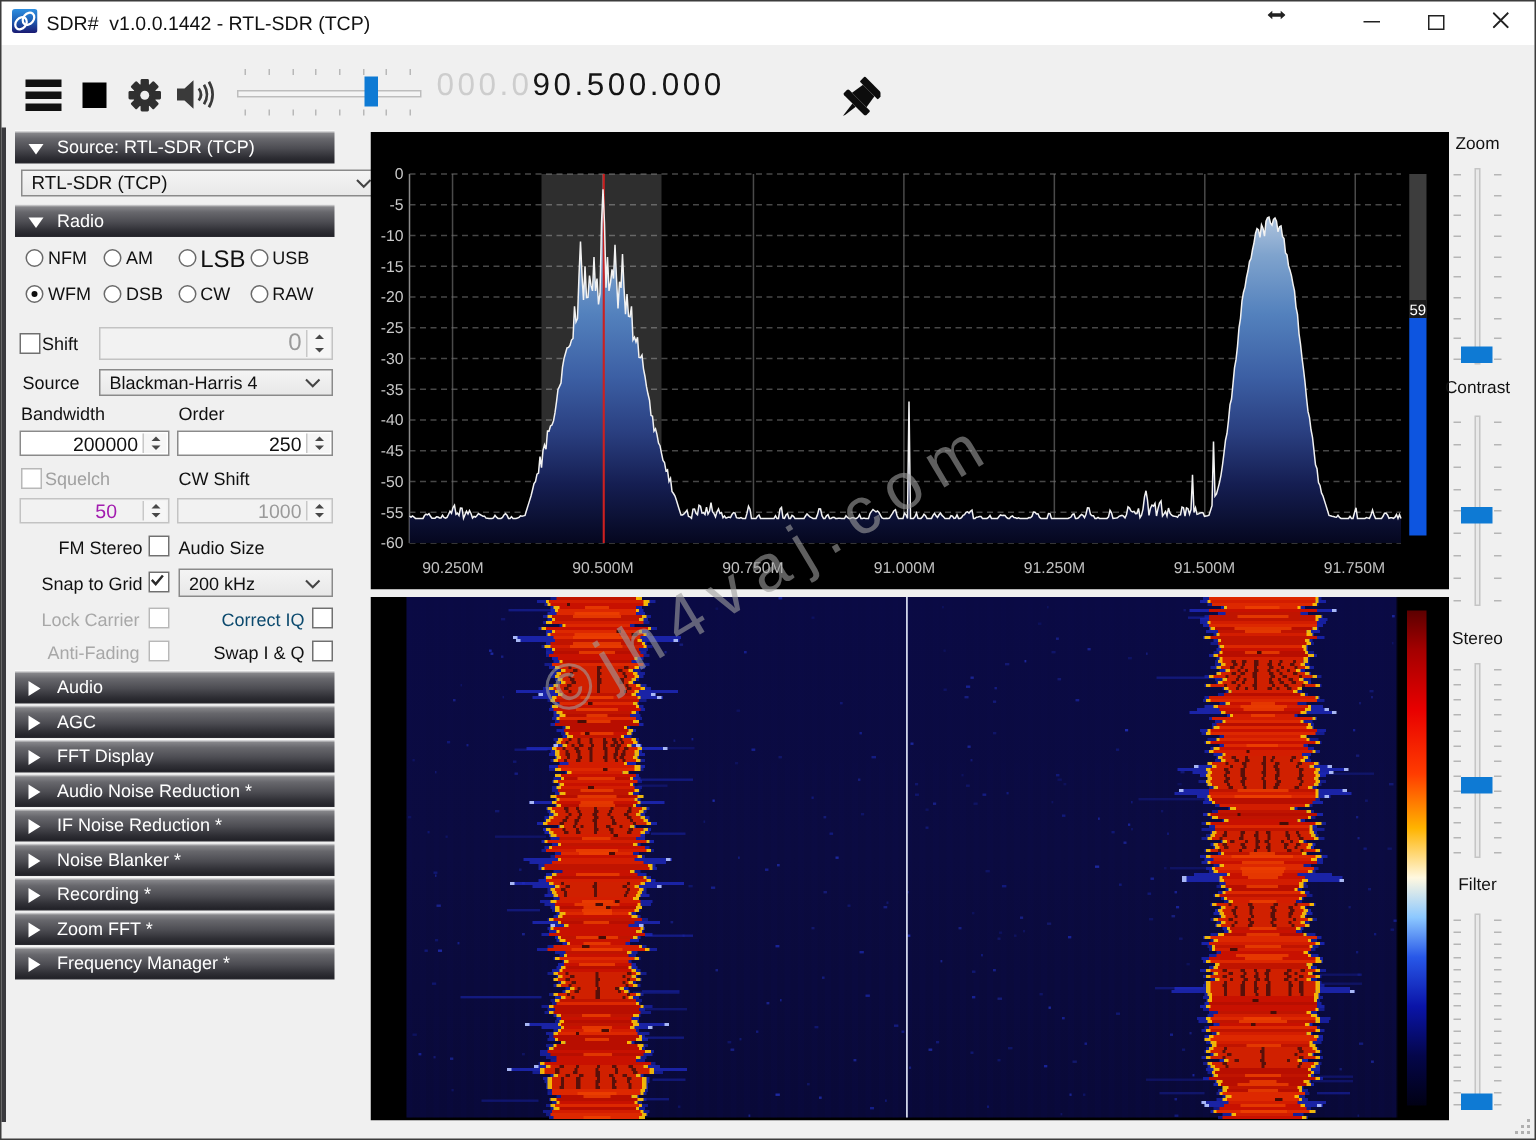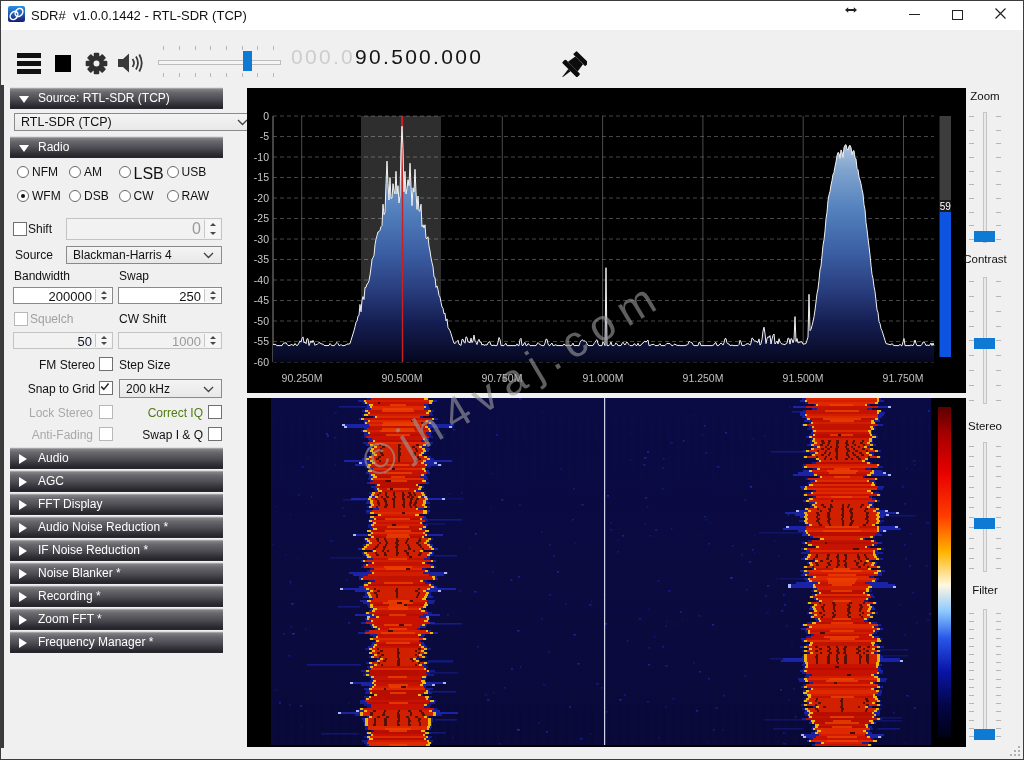--- a/index.html
+++ b/index.html
@@ -118,70 +118,70 @@
     </div>
   </div>
 <div style="position:absolute;left:15px;top:248px;font-size:12px;color:#111;white-space:nowrap;">Source</div>
 <div style="position:absolute;left:66px;top:246px;width:156px;height:18px;background:linear-gradient(180deg,#f4f4f4,#e8e8e8);border:1px solid #8a8a8a;box-sizing:border-box">
     <div style="position:absolute;left:6px;top:50%;transform:translateY(-50%);font-size:12px;color:#111;white-space:nowrap">Blackman-Harris 4</div>
     <svg width="11" height="7" viewBox="0 0 11 7" style="position:absolute;right:7px;top:50%;margin-top:-3px">
       <path d="M1 1 L5.5 5.5 L10 1" stroke="#444" stroke-width="1.4" fill="none"></path>
     </svg>
   </div>
 <div style="position:absolute;left:14px;top:269px;font-size:12px;color:#111;white-space:nowrap;">Bandwidth</div>
-<div style="position:absolute;left:119px;top:269px;font-size:12px;color:#111;white-space:nowrap;">Swap</div>
+<div style="position:absolute;left:119px;top:269px;font-size:12px;color:#111;white-space:nowrap;">Order</div>
 <div style="position:absolute;left:13px;top:287px;width:100px;height:17px;background:#fff;border:1px solid #8a8a8a;box-sizing:border-box">
     <div style="position:absolute;right:20px;top:50%;transform:translateY(-50%);font-size:13px;color:#111">200000</div>
     <div style="position:absolute;right:1px;top:1px;bottom:1px;width:15px;border-left:1px solid #c8c8c8;background:#f6f6f6">
       <div style="position:absolute;left:4.5px;top:2.4px;width:0;height:0;border-left:3px solid transparent;border-right:3px solid transparent;border-bottom:3.5px solid #484848"></div>
       <div style="position:absolute;left:4.5px;bottom:2.4px;width:0;height:0;border-left:3px solid transparent;border-right:3px solid transparent;border-top:3.5px solid #484848"></div>
     </div>
   </div>
 <div style="position:absolute;left:118px;top:287px;width:104px;height:17px;background:#fff;border:1px solid #8a8a8a;box-sizing:border-box">
     <div style="position:absolute;right:20px;top:50%;transform:translateY(-50%);font-size:13px;color:#111">250</div>
     <div style="position:absolute;right:1px;top:1px;bottom:1px;width:15px;border-left:1px solid #c8c8c8;background:#f6f6f6">
       <div style="position:absolute;left:4.5px;top:2.4px;width:0;height:0;border-left:3px solid transparent;border-right:3px solid transparent;border-bottom:3.5px solid #484848"></div>
       <div style="position:absolute;left:4.5px;bottom:2.4px;width:0;height:0;border-left:3px solid transparent;border-right:3px solid transparent;border-top:3.5px solid #484848"></div>
     </div>
   </div>
 <div style="position:absolute;left:14px;top:312px;width:12px;height:12px;border:1px solid #b8b8b8;background:#fff"></div>
 <div style="position:absolute;left:30px;top:312px;font-size:12px;color:#a0a0a0;white-space:nowrap;">Squelch</div>
 <div style="position:absolute;left:119px;top:312px;font-size:12px;color:#111;white-space:nowrap;">CW Shift</div>
 <div style="position:absolute;left:13px;top:332px;width:100px;height:17px;background:#f2f2f2;border:1px solid #c3c3c3;box-sizing:border-box">
-    <div style="position:absolute;right:20px;top:50%;transform:translateY(-50%);font-size:13px;color:#0f172a">50</div>
+    <div style="position:absolute;right:34px;top:50%;transform:translateY(-50%);font-size:13px;color:#a21caf">50</div>
     <div style="position:absolute;right:1px;top:1px;bottom:1px;width:15px;border-left:1px solid #c8c8c8;background:#f6f6f6">
       <div style="position:absolute;left:4.5px;top:2.4px;width:0;height:0;border-left:3px solid transparent;border-right:3px solid transparent;border-bottom:3.5px solid #484848"></div>
       <div style="position:absolute;left:4.5px;bottom:2.4px;width:0;height:0;border-left:3px solid transparent;border-right:3px solid transparent;border-top:3.5px solid #484848"></div>
     </div>
   </div>
 <div style="position:absolute;left:118px;top:332px;width:104px;height:17px;background:#f2f2f2;border:1px solid #c3c3c3;box-sizing:border-box">
     <div style="position:absolute;right:20px;top:50%;transform:translateY(-50%);font-size:13px;color:#9a9a9a">1000</div>
     <div style="position:absolute;right:1px;top:1px;bottom:1px;width:15px;border-left:1px solid #c8c8c8;background:#f6f6f6">
       <div style="position:absolute;left:4.5px;top:2.4px;width:0;height:0;border-left:3px solid transparent;border-right:3px solid transparent;border-bottom:3.5px solid #484848"></div>
       <div style="position:absolute;left:4.5px;bottom:2.4px;width:0;height:0;border-left:3px solid transparent;border-right:3px solid transparent;border-top:3.5px solid #484848"></div>
     </div>
   </div>
 <div style="position:absolute;right:929px;top:358px;font-size:12px;color:#111;white-space:nowrap">FM Stereo</div>
 <div style="position:absolute;left:99px;top:357px;width:12px;height:12px;border:1px solid #707070;background:#fff"></div>
-<div style="position:absolute;left:119px;top:358px;font-size:12px;color:#111;white-space:nowrap;">Step Size</div>
+<div style="position:absolute;left:119px;top:358px;font-size:12px;color:#111;white-space:nowrap;">Audio Size</div>
 <div style="position:absolute;right:929px;top:382px;font-size:12px;color:#111;white-space:nowrap">Snap to Grid</div>
 <div style="position:absolute;left:99px;top:381px;width:12px;height:12px;border:1px solid #707070;background:#fff">
     <svg width="12" height="12" viewBox="0 0 12 12" style="position:absolute;left:-1px;top:-1px">
       <path d="M2.2 5.6 L4.8 8.4 L9.6 2.6" stroke="#2b2b2b" stroke-width="1.6" fill="none"></path>
     </svg>
   </div>
 <div style="position:absolute;left:119px;top:379px;width:103px;height:19px;background:linear-gradient(180deg,#f4f4f4,#e8e8e8);border:1px solid #8a8a8a;box-sizing:border-box">
     <div style="position:absolute;left:6px;top:50%;transform:translateY(-50%);font-size:12px;color:#111;white-space:nowrap">200 kHz</div>
     <svg width="11" height="7" viewBox="0 0 11 7" style="position:absolute;right:7px;top:50%;margin-top:-3px">
       <path d="M1 1 L5.5 5.5 L10 1" stroke="#444" stroke-width="1.4" fill="none"></path>
     </svg>
   </div>
-<div style="position:absolute;right:931px;top:406px;font-size:12px;color:#a8a8a8;white-space:nowrap">Lock Stereo</div>
+<div style="position:absolute;right:931px;top:406px;font-size:12px;color:#a8a8a8;white-space:nowrap">Lock Carrier</div>
 <div style="position:absolute;left:99px;top:405px;width:12px;height:12px;border:1px solid #b8b8b8;background:#fff"></div>
-<div style="position:absolute;right:821px;top:406px;font-size:12px;color:#4d7c0f;white-space:nowrap">Correct IQ</div>
+<div style="position:absolute;right:821px;top:406px;font-size:12px;color:#0c4a6e;white-space:nowrap">Correct IQ</div>
 <div style="position:absolute;left:208px;top:405px;width:12px;height:12px;border:1px solid #707070;background:#fff"></div>
 <div style="position:absolute;right:931px;top:428px;font-size:12px;color:#a8a8a8;white-space:nowrap">Anti-Fading</div>
 <div style="position:absolute;left:99px;top:427px;width:12px;height:12px;border:1px solid #b8b8b8;background:#fff"></div>
 <div style="position:absolute;right:821px;top:428px;font-size:12px;color:#111;white-space:nowrap">Swap I &amp; Q</div>
 <div style="position:absolute;left:208px;top:427px;width:12px;height:12px;border:1px solid #707070;background:#fff"></div>
 <div style="position:absolute;left:10px;top:447px;width:213px;height:21.5px;background:linear-gradient(180deg,#fdfdfd 0px,#848488 2px,#67676c 25%,#4c4c52 55%,#303036 80%,#232329 95%,#2c2c32 100%);display:flex;align-items:center;padding-left:9px;box-sizing:border-box;color:#fff;font-size:12px;"><span style="display:inline-block;width:0;height:0;border-top:5px solid transparent;border-bottom:5px solid transparent;border-left:8px solid #fff;margin-right:11px;position:relative;top:1px"></span>Audio</div>
 <div style="position:absolute;left:10px;top:470px;width:213px;height:21.5px;background:linear-gradient(180deg,#fdfdfd 0px,#848488 2px,#67676c 25%,#4c4c52 55%,#303036 80%,#232329 95%,#2c2c32 100%);display:flex;align-items:center;padding-left:9px;box-sizing:border-box;color:#fff;font-size:12px;"><span style="display:inline-block;width:0;height:0;border-top:5px solid transparent;border-bottom:5px solid transparent;border-left:8px solid #fff;margin-right:11px;position:relative;top:1px"></span>AGC</div>
 <div style="position:absolute;left:10px;top:493px;width:213px;height:21.5px;background:linear-gradient(180deg,#fdfdfd 0px,#848488 2px,#67676c 25%,#4c4c52 55%,#303036 80%,#232329 95%,#2c2c32 100%);display:flex;align-items:center;padding-left:9px;box-sizing:border-box;color:#fff;font-size:12px;"><span style="display:inline-block;width:0;height:0;border-top:5px solid transparent;border-bottom:5px solid transparent;border-left:8px solid #fff;margin-right:11px;position:relative;top:1px"></span>FFT Display</div>
 <div style="position:absolute;left:10px;top:516px;width:213px;height:21.5px;background:linear-gradient(180deg,#fdfdfd 0px,#848488 2px,#67676c 25%,#4c4c52 55%,#303036 80%,#232329 95%,#2c2c32 100%);display:flex;align-items:center;padding-left:9px;box-sizing:border-box;color:#fff;font-size:12px;"><span style="display:inline-block;width:0;height:0;border-top:5px solid transparent;border-bottom:5px solid transparent;border-left:8px solid #fff;margin-right:11px;position:relative;top:1px"></span>Audio Noise Reduction *</div>
 <div style="position:absolute;left:10px;top:539px;width:213px;height:21.5px;background:linear-gradient(180deg,#fdfdfd 0px,#848488 2px,#67676c 25%,#4c4c52 55%,#303036 80%,#232329 95%,#2c2c32 100%);display:flex;align-items:center;padding-left:9px;box-sizing:border-box;color:#fff;font-size:12px;"><span style="display:inline-block;width:0;height:0;border-top:5px solid transparent;border-bottom:5px solid transparent;border-left:8px solid #fff;margin-right:11px;position:relative;top:1px"></span>IF Noise Reduction *</div>

